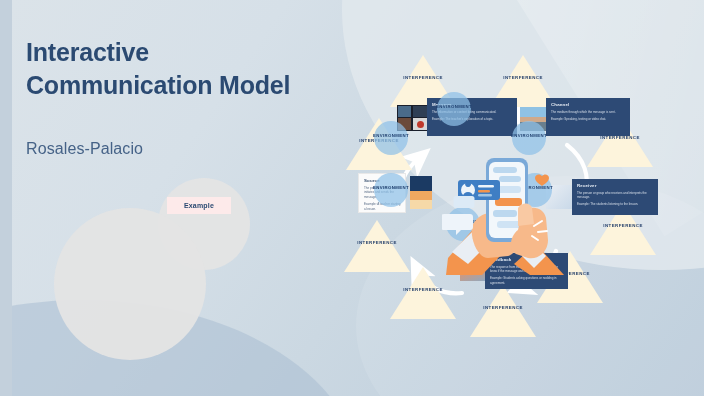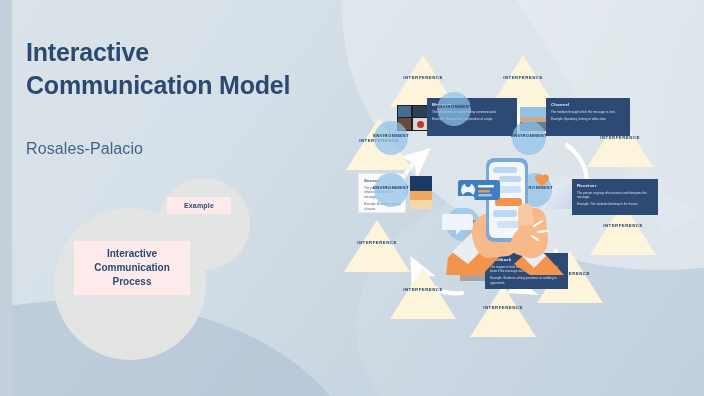--- a/index.html
+++ b/index.html
@@ -127,25 +127,20 @@
   <div class="bg-band"></div>
   <div class="bg-arc-bl"></div>
   <div class="bg-soft-r"></div>
 
   <div class="title">Interactive Communication Model</div>
   <div class="subtitle">Rosales-Palacio</div>
 
   <div class="circle-small"></div>
   <div class="circle-big"></div>
   <div class="tag-example">Example</div>
-  <div class="tag-process">
-    <span>Interactive</span>
-    <span>Communication</span>
-    <span>Process</span>
-  </div>
 
   <div id="diagram">
 
     <svg class="arrowsvg" viewBox="0 0 374 290">
       <defs>
         <marker id="ah" markerWidth="7" markerHeight="7" refX="3" refY="3.2" orient="auto" markerUnits="strokeWidth">
           <path d="M0,0 L7,3.2 L0,6.4 L1.8,3.2 Z" fill="#ffffff"></path>
         </marker>
       </defs>
       <g fill="none" stroke="#ffffff" stroke-width="4.2" stroke-linecap="round" marker-end="url(#ah)">

